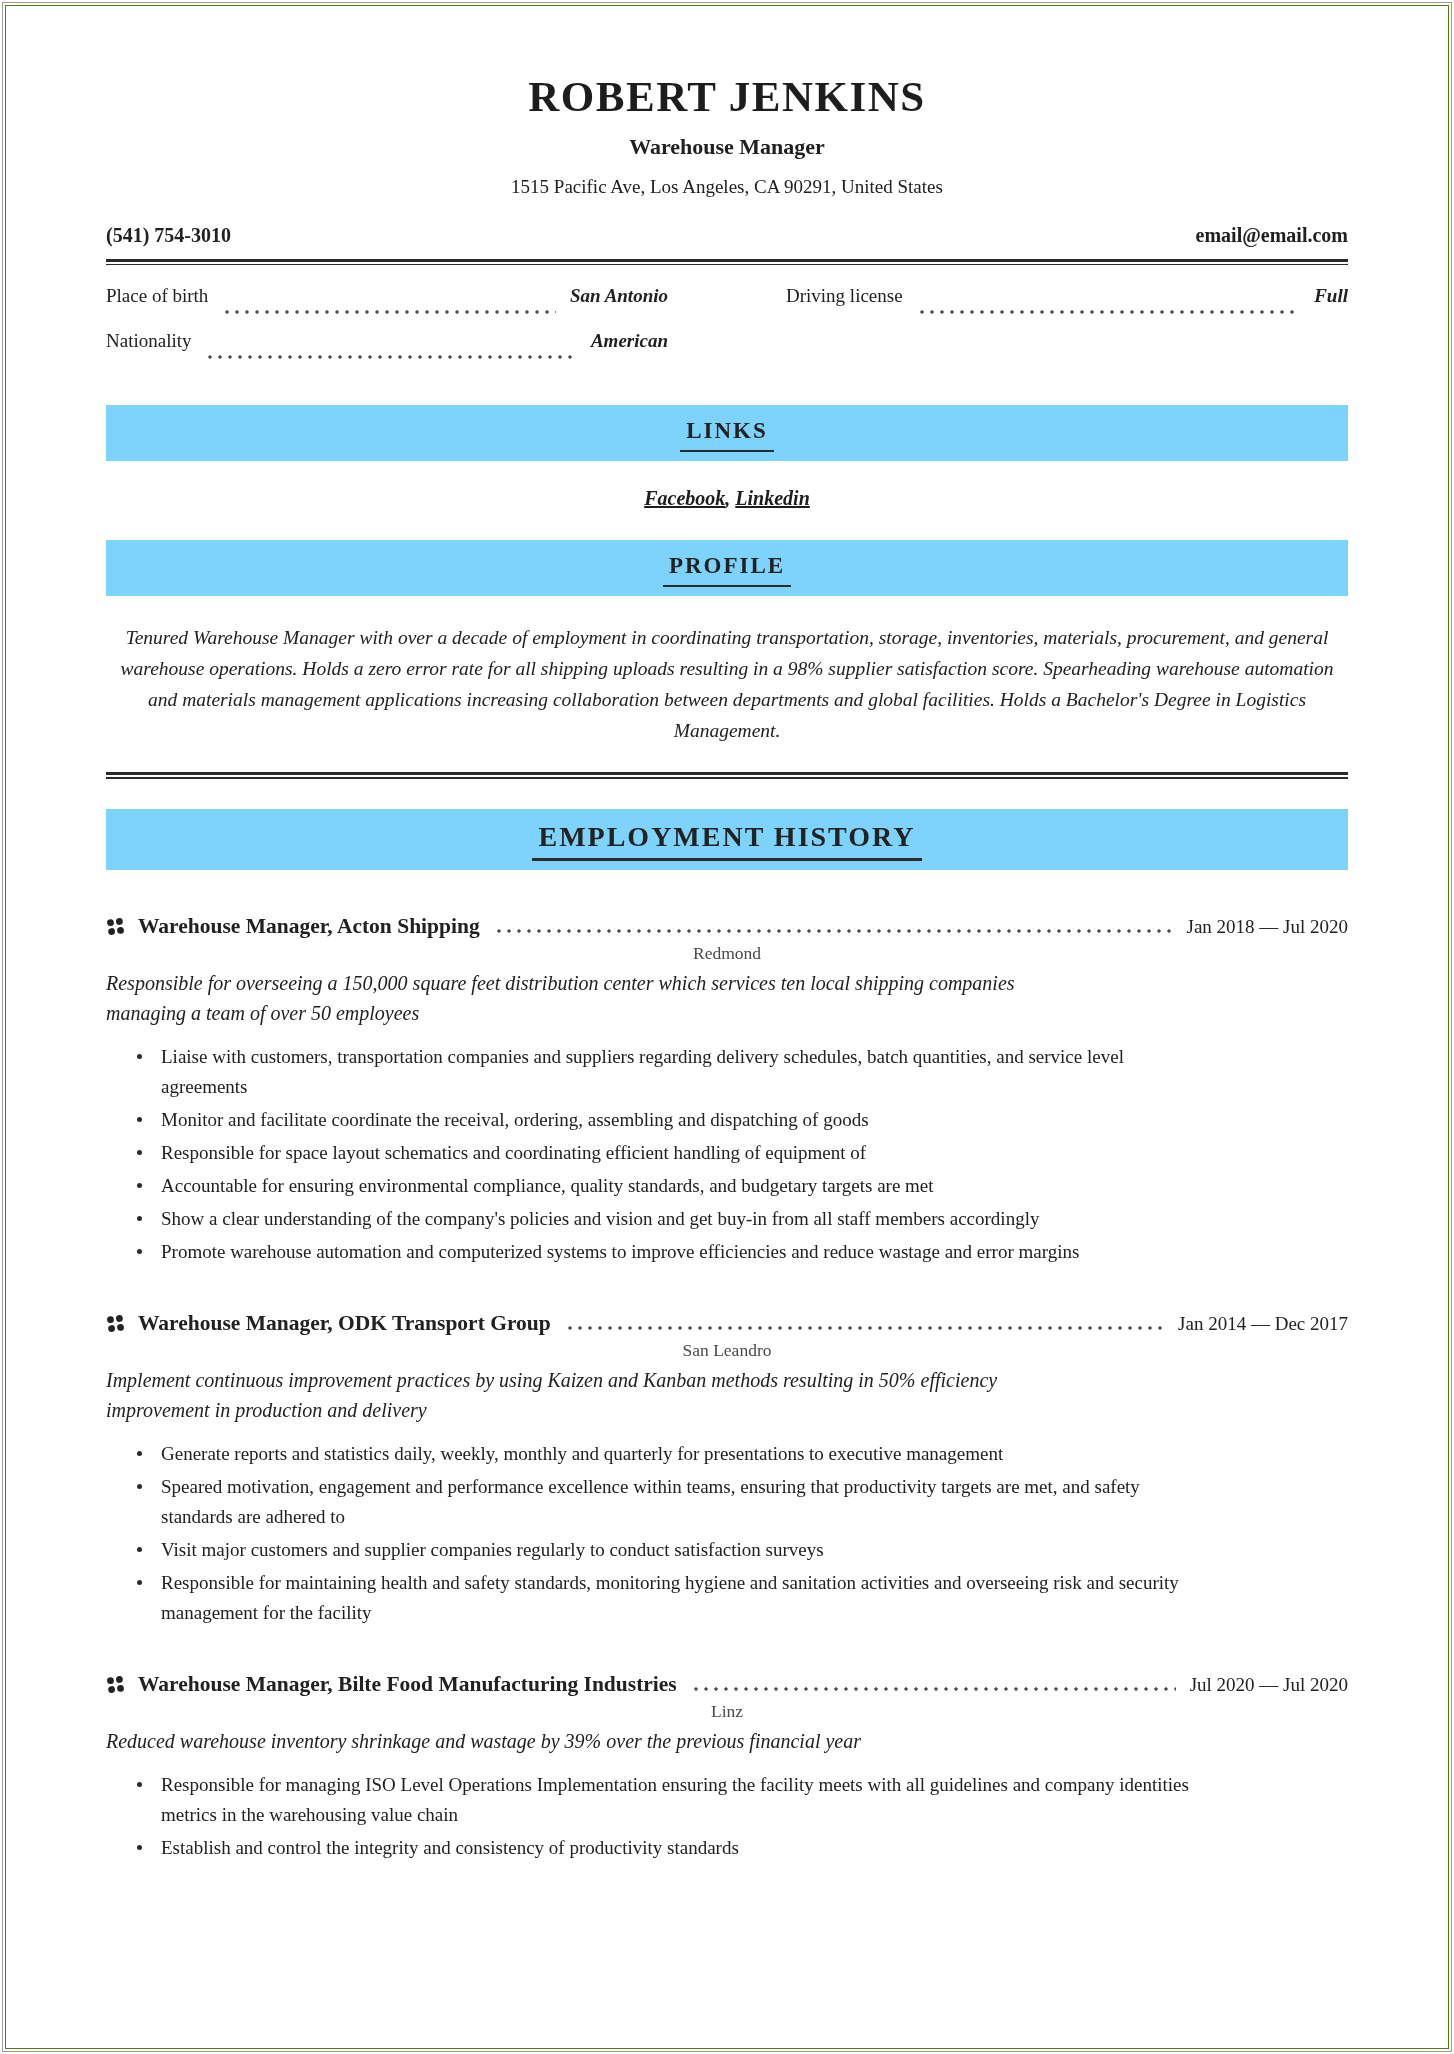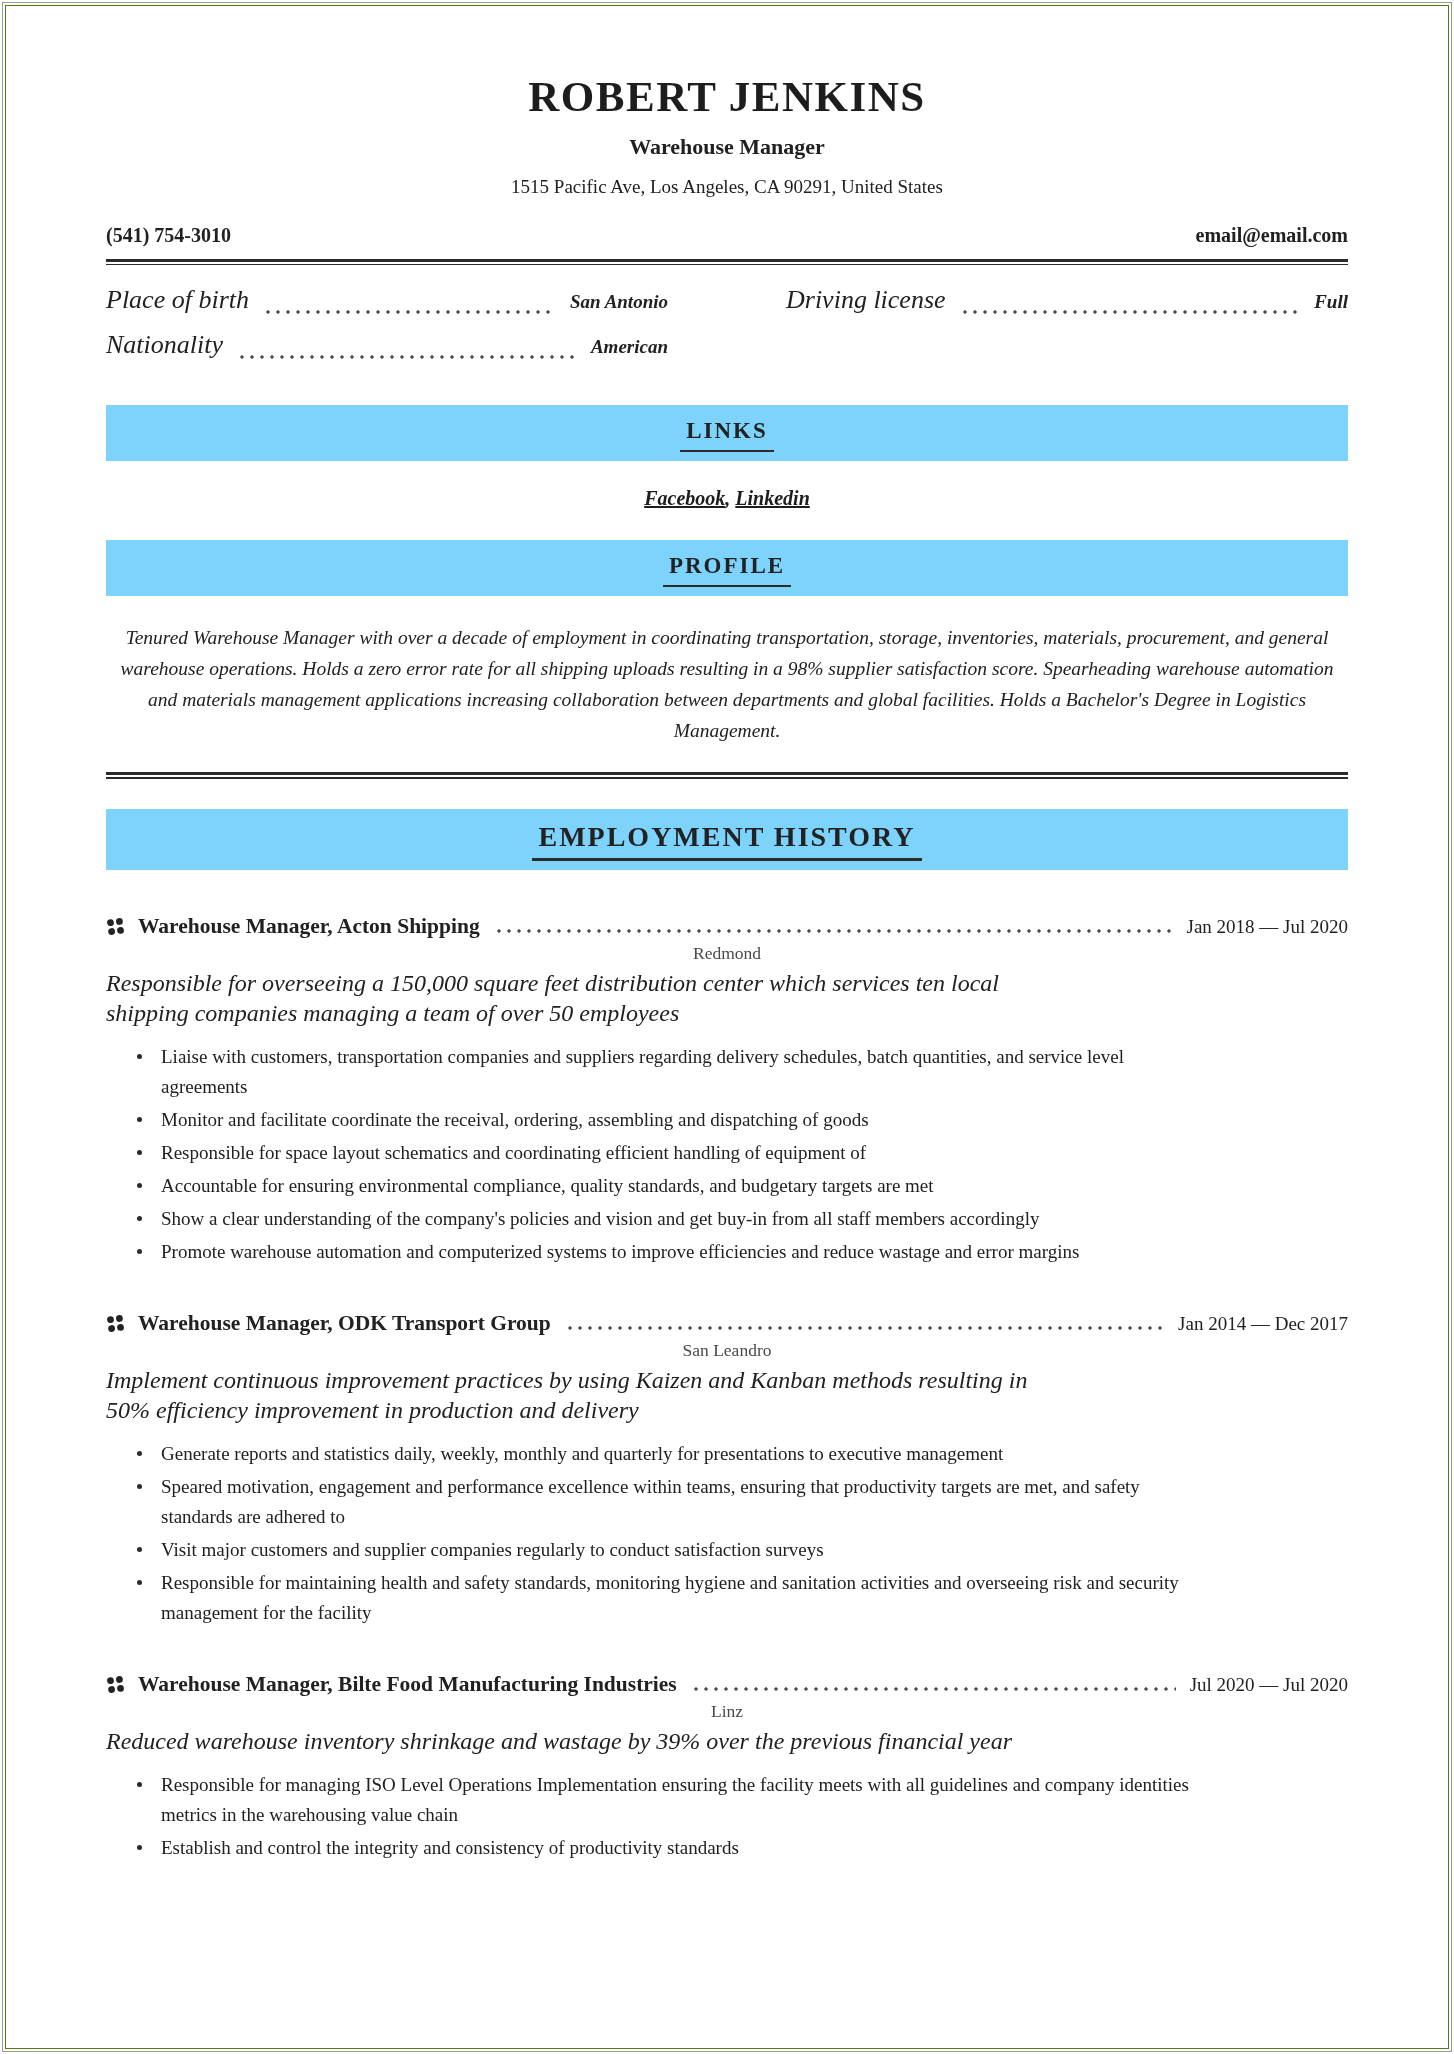--- a/index.html
+++ b/index.html
@@ -19,21 +19,21 @@
 
   .contact-row { display:flex; justify-content:space-between; align-items:baseline; margin-top:24px; }
   .contact-row .phone, .contact-row .email { font-size:20px; font-weight:bold; }
 
   .rule-1 { margin-top:12px; height:6px; border-top:3px solid #2a2a2a; border-bottom:1px solid #2a2a2a; }
   .rule-2 { margin-top:26px; height:7px; border-top:3px solid #2a2a2a; border-bottom:2px solid #2a2a2a; }
 
   
   .details { display:grid; grid-template-columns:1fr 1fr; column-gap:118px; margin-top:20px; }
   .detail-row { display:flex; align-items:baseline; height:45px; }
-  .detail-label { font-size:26px; white-space:nowrap;font-style:italic; }
+  .detail-label { font-size:19px; white-space:nowrap; }
   .detail-value { font-size:19px; font-weight:bold; font-style:italic; white-space:nowrap; }
 
   .leader { flex:1 1 auto; height:4px; margin:0 14px;
             background-image:radial-gradient(circle, #4c4c4c 1.4px, transparent 1.9px);
             background-size:10px 4px; background-repeat:repeat-x; background-position:0 center;
             align-self:center; transform:translateY(4px); }
 
   
   .band { background:#7dd3fc; text-align:center; margin-top:30px; padding:11px 0 9px 0; }
   .band-heading { display:inline-block; font-weight:bold; letter-spacing:2px; color:#222;
@@ -49,21 +49,21 @@
   
   .profile-text { margin-top:26px; font-style:italic; font-size:19.5px; line-height:31px; text-align:center; padding:0 6px; }
 
   
   .job { margin-top:44px; }
   .job-header { display:flex; align-items:center; }
   .job-icon { width:19px; height:19px; flex:0 0 auto; margin-right:13px; transform:rotate(-7deg); }
   .job-title { font-size:21.5px; font-weight:bold; white-space:nowrap; }
   .job-dates { font-size:19px; white-space:nowrap; }
   .job-location { text-align:center; font-size:17.5px; color:#4a4a4a; margin-top:4px; }
-  .job-summary { font-style:italic; font-size:24px; line-height:30px; max-width:952px; margin-top:4px; }
+  .job-summary { font-style:italic; font-size:20px; line-height:30px; max-width:952px; margin-top:4px; }
 
   .job-bullets { list-style:none; margin:14px 0 0 28px; }
   .job-bullets li { position:relative; padding-left:27px; font-size:19px; line-height:30px; max-width:1060px; margin-bottom:3px; }
   .job-bullets li::before { content:""; position:absolute; left:3px; top:12px; width:5px; height:5px; border-radius:50%; background:#2b2b2b; }
 </style>
 </head>
 <body>
 
 <div class="frame-outer">
 <div class="frame-inner">

